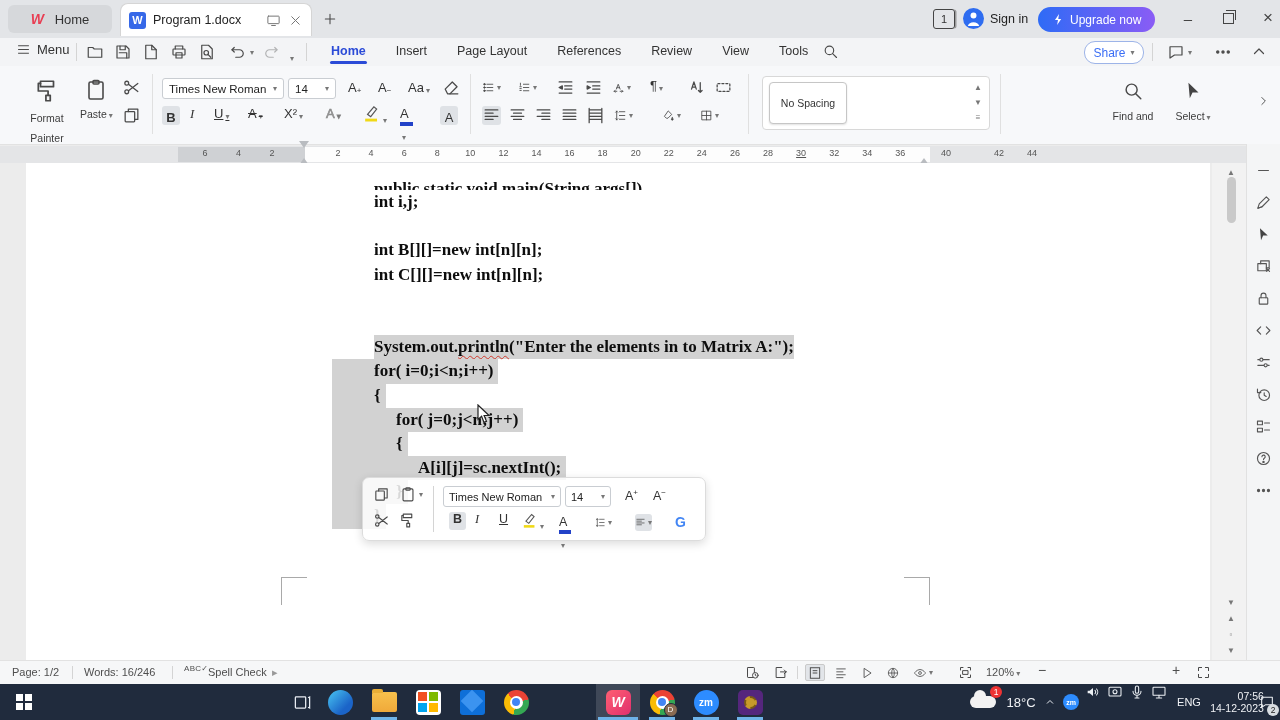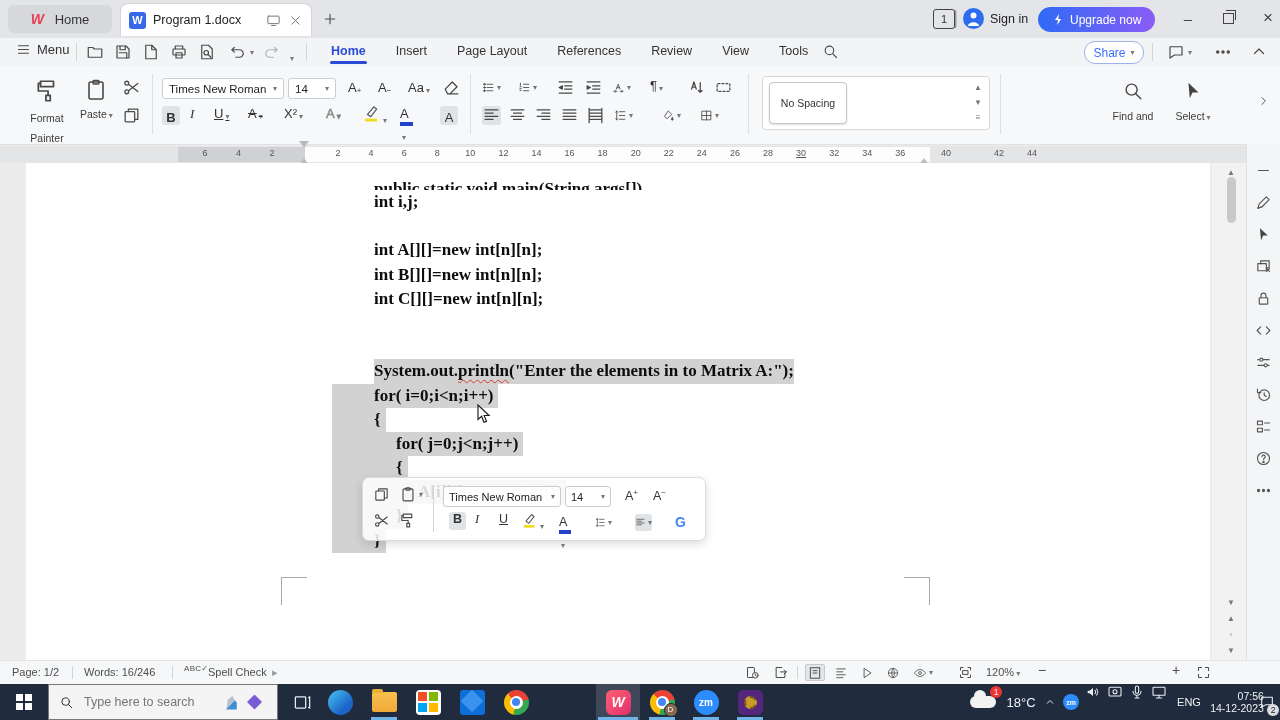--- a/index.html
+++ b/index.html
@@ -525,21 +525,20 @@
   <div class="abs ind-tri-down" style="left:299px;top:141px;"></div>
   <div class="abs ind-tri-up" style="left:299px;top:158px;"></div>
   <div class="abs ind-tri-up" style="left:919px;top:158px;"></div>
 
   <div id="docarea" class="abs">
     <div id="page" class="abs">
       <div id="doc-lines" class="abs">
           <div class="doc-line partial"><span class="txt" style="margin-left: 0px;">public static void main(String args[])</span></div>
           <div class="doc-line"><span class="txt" style="margin-left: 0px;">int i,j;</span></div>
           <div class="doc-line"><span class="txt" style="margin-left: 0px;">&nbsp;</span></div>
-          <div class="doc-line"><span class="txt" style="margin-left: 0px;">int A[][]=new int[n][n];</span></div>
           <div class="doc-line"><span class="txt" style="margin-left: 0px;">int B[][]=new int[n][n];</span></div>
           <div class="doc-line"><span class="txt" style="margin-left: 0px;">int C[][]=new int[n][n];</span></div>
           <div class="doc-line"><span class="txt" style="margin-left: 0px;">&nbsp;</span></div>
           <div class="doc-line"><span class="txt" style="margin-left: 0px;">&nbsp;</span></div>
           <div class="doc-line"><span class="txt sel" style="margin-left: 0px;">System.out.<span class="sq">println</span>("Enter the elements in to Matrix A:");</span></div>
           <div class="doc-line"><span class="txt sel" style="margin-left: -42px; padding-left: 42px; padding-right: 5px;">for( i=0;i&lt;n;i++)</span></div>
           <div class="doc-line"><span class="txt sel" style="margin-left: -42px; padding-left: 42px; padding-right: 5px;">{</span></div>
           <div class="doc-line"><span class="txt sel" style="margin-left: -42px; padding-left: 64px; padding-right: 5px;">for( j=0;j&lt;n;j++)</span></div>
           <div class="doc-line"><span class="txt sel" style="margin-left: -42px; padding-left: 64px; padding-right: 5px;">{</span></div>
           <div class="doc-line"><span class="txt sel" style="margin-left: -42px; padding-left: 86px; padding-right: 5px;">A[i][j]=sc.nextInt();</span></div>
@@ -772,31 +771,20 @@
 
   <div id="taskbar" class="abs">
     <div class="tb-cell" style="left:0;width:48px;">
       <div id="win-logo">
           <div></div>
           <div></div>
           <div></div>
           <div></div>
         </div>
     </div>
-    <div class="tb-cell" id="tb-search">
-      <span class="ic" style="width:15px;height:15px;color:#333;">
-          <svg viewBox="0 0 24 24" fill="none" stroke="currentColor" stroke-width="1.6" stroke-linecap="round" stroke-linejoin="round">
-            <circle cx="10.5" cy="10.5" r="6"></circle>
-            <path d="M15 15l5.5 5.5"></path>
-          </svg>
-        </span>
-      <input placeholder="Type here to search" style="">
-      <span class="deco" id="deco-microscope"></span>
-      <span class="deco" id="deco-satellite" style="margin-right:8px;"></span>
-    </div>
     <div class="tb-cell" style="left:282px;width:40px;">
       <svg width="19" height="19" viewBox="0 0 24 24" fill="none" stroke="#e8ecf2" stroke-width="1.6">
           <rect x="3" y="5" width="13" height="14" rx="1"></rect>
           <path d="M19 6l2-1v14l-2-1"></path>
         </svg>
     </div>
     <div class="tb-cell" style="left:318px;width:44px;">
         <div class="app-ic" id="edge-ic"></div>
       </div>
     <div class="tb-cell" style="left:362px;width:44px;">

